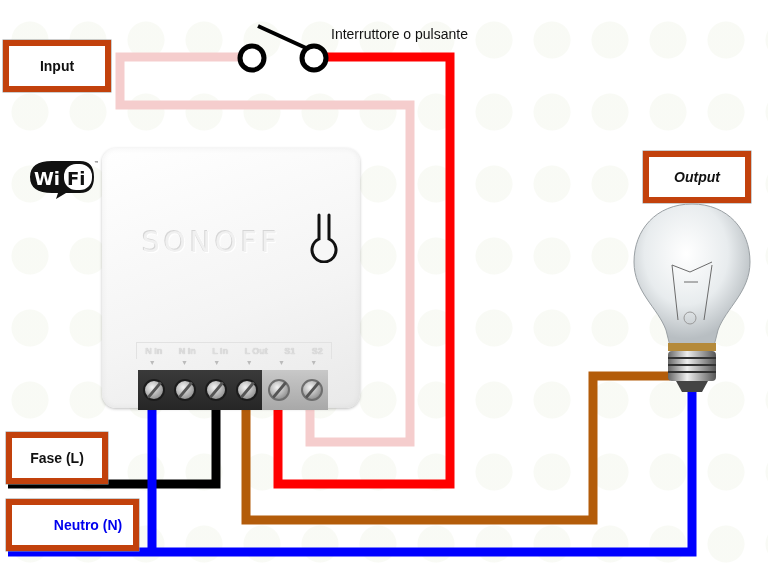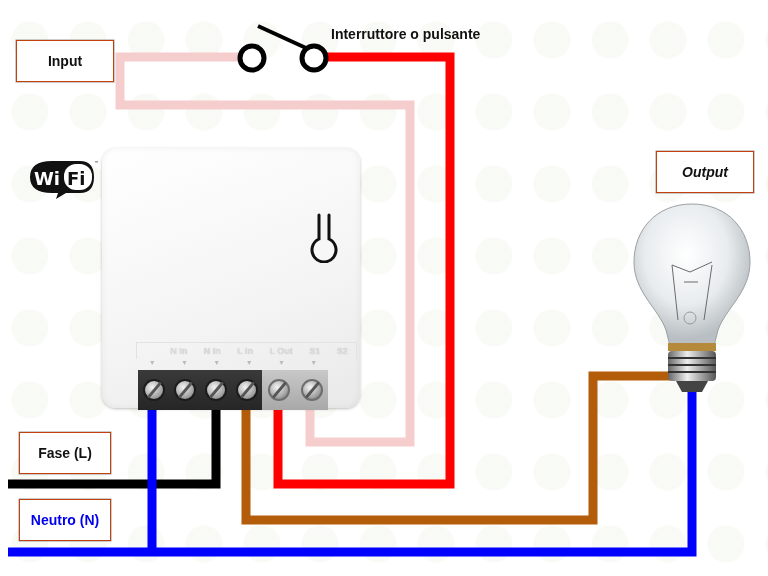--- a/index.html
+++ b/index.html
@@ -8,49 +8,48 @@
     background: #ffffff;
     font-family: "Liberation Sans", sans-serif;
   }
   .bg-pattern {
     position: absolute; inset: 0;
     background-image:
       radial-gradient(circle at 30px 40px, rgba(220,228,200,0.18) 18px, transparent 19px);
     background-size: 58px 72px;
   }
   .label-box {
-    position: absolute; background: #fff; border: 1px solid #c2410c;
+    position: absolute; background: #fff; border: 6px solid #c2410c;
     display: flex; align-items: center; justify-content: center;
     font-weight: bold; font-size: 14px; color: #111;
     box-shadow: 0 0 0 0.5px #999;
-    margin-left: 13px;
   }
   .switch-label {
-    position: absolute; font-weight: bold; font-size: 14px; color: #111;
+    position: absolute; font-weight: normal; font-size: 14px; color: #111;
   }
   svg.wires { position: absolute; left: 0; top: 0; }
   .sonoff {
     position: absolute; left: 102px; top: 148px; width: 258px; height: 260px;
     background: linear-gradient(160deg, #ffffff 0%, #f4f4f4 60%, #e9e9e9 100%);
     border-radius: 14px;
     box-shadow: 0 1px 3px rgba(0,0,0,0.25), inset 0 0 6px rgba(0,0,0,0.06);
   }
   .sonoff-logo {
     position: absolute; left: 40px; top: 78px; font-size: 28px; letter-spacing: 4px;
     color: #f0f0f0; font-family: "DejaVu Sans", sans-serif;
     text-shadow: -1px -1px 0 #d6d6d6, 1px 1px 0 #ffffff;
   }
   .sonoff-button {
     position: absolute; left: 206px; top: 65px; width: 32px; height: 50px;
   }
   .term-labels {
     position: absolute; left: 34px; top: 194px; width: 194px; height: 16px;
     border: 1px solid #e2e2e2; border-bottom: none;
     display: flex; justify-content: space-around; align-items: center;
-    font-size: 9px; color: #ddd; font-weight: bold; padding-left: 25px;
+    font-size: 9px; color: #ddd; font-weight: bold;
   }
   .term-labels span { text-shadow: 0 0 1px #bbb; }
   .term-arrows {
     position: absolute; left: 34px; top: 211px; width: 194px;
     display: flex; justify-content: space-around; font-size: 7px; color: #bbb;
   }
   .terminal-block {
     position: absolute; left: 36px; top: 222px; width: 190px; height: 40px; display: flex;
   }
   .tb-dark {
@@ -97,33 +96,34 @@
     <circle cx="252" cy="58" r="12" fill="#fff" stroke="#000" stroke-width="5"></circle>
     <circle cx="314" cy="58" r="12" fill="#fff" stroke="#000" stroke-width="5"></circle>
   </g>
 </svg>
 
 <div class="switch-label" style="left:331px; top:26px;">Interruttore o pulsante</div>
 
 <div class="label-box" style="left:3px; top:40px; width:96px; height:40px;">Input</div>
 <div class="label-box" style="left:643px; top:151px; width:96px; height:40px;font-style:italic;">Output</div>
 <div class="label-box" style="left:6px; top:432px; width:90px; height:40px;text-align:center;">Fase (L)</div>
-<div class="label-box" style="left:6px; top:499px; width:90px; height:40px; color:#0000ee;">Neutro (N)</div>
+<div class="label-box" style="left:6px; top:499px; width:90px; height:40px; color:#0000ee;padding-left:31px;">Neutro (N)</div>
 
 <div class="wifi-logo">
   <svg width="76" height="46" viewBox="0 0 76 46">
     <path d="M4 22 Q4 6 26 6 L54 6 Q68 6 68 22 Q68 38 54 38 L40 38 L30 44 L32 38 L26 38 Q4 38 4 22 Z" fill="#111"></path>
     <rect x="38" y="9" width="28" height="26" rx="12" fill="#fff"></rect>
     <text x="8" y="30" font-family="DejaVu Sans, sans-serif" font-weight="bold" font-size="18" fill="#fff">Wi</text>
     <text x="41" y="30" font-family="DejaVu Sans, sans-serif" font-weight="bold" font-size="18" fill="#111">Fi</text>
     <text x="68" y="10" font-family="DejaVu Sans, sans-serif" font-size="5" fill="#111">™</text>
   </svg>
 </div>
 
 <div class="sonoff">
+  <div class="sonoff-logo">SONOFF</div>
   <svg class="sonoff-button" viewBox="0 0 32 50">
     <path d="M11 2 L11 26 A12 12 0 1 0 21 26 L21 2" fill="#f7f7f7" stroke="#111" stroke-width="3" stroke-linecap="round"></path>
   </svg>
   <div class="term-labels">
     <span>N In</span>
     <span>N In</span>
     <span>L In</span>
     <span>L Out</span>
     <span>S1</span>
     <span>S2</span>

